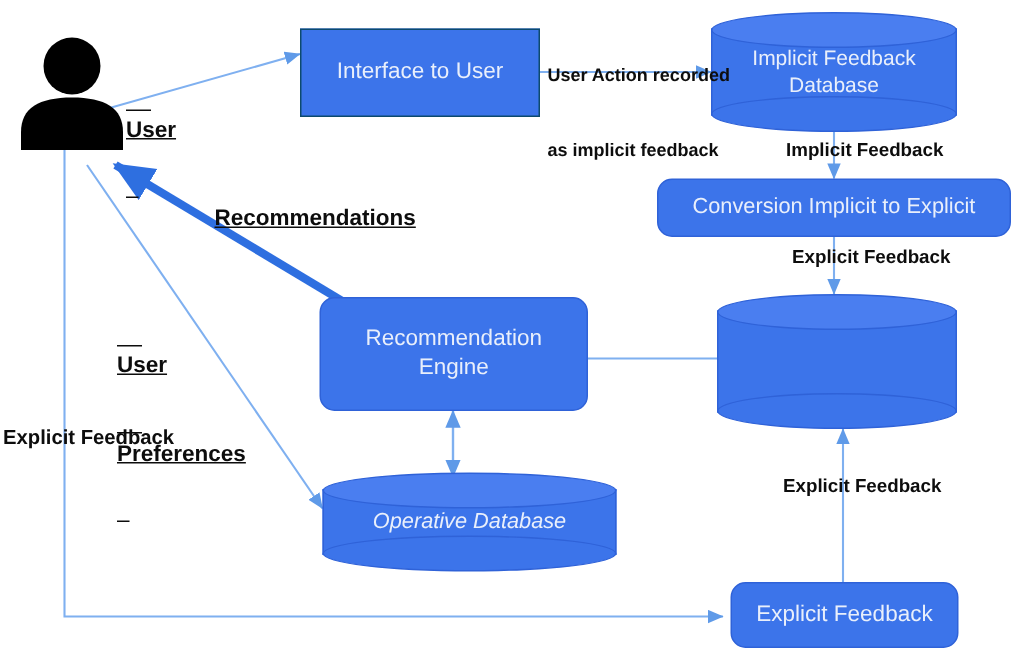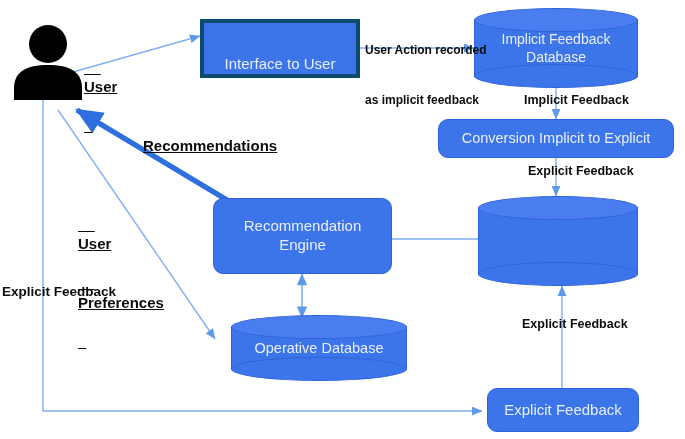--- a/index.html
+++ b/index.html
@@ -38,22 +38,21 @@
     z-index: 3;
   }
   .node-label {
     display: block;
     width: 100%;
     padding: 0 6px;
     box-sizing: border-box;
   }
   .rect {
     background: #3c74ea;
-    border: 4px solid #0c4a6e;
-    align-items: flex-end;
+    border: 1px solid #0c4a6e;
   }
   .rect-round {
     background: #3c74ea;
     border: 1px solid #2f62d8;
     border-radius: 10px;
     justify-content: center;
   }
 
   
   .cyl {
@@ -192,21 +191,21 @@
     <div class="cyl-top"></div>
   </div>
 
   <div class="node rect-round" style="left:213px; top:198px; width:179px; height:76px; font-size:15px;">
     <span class="node-label">
       <span>Recommendation</span><br>
       <span>Engine</span>
     </span>
   </div>
 
-  <div class="cyl" style="left:231px; top:315px; width:176px; height:66px;">
+  <div class="cyl" style="left:215px; top:315px; width:196px; height:66px;font-style:italic;">
     <div class="cyl-body"></div>
     <div class="cyl-bottom"></div>
     <div class="cyl-top"></div>
     <div class="cyl-text" style="font-size:14.5px;">Operative Database</div>
   </div>
 
   <div class="node rect-round" style="left:487px; top:388px; width:152px; height:44px; font-size:15px;">
     <span class="node-label">Explicit Feedback</span>
   </div>
 

